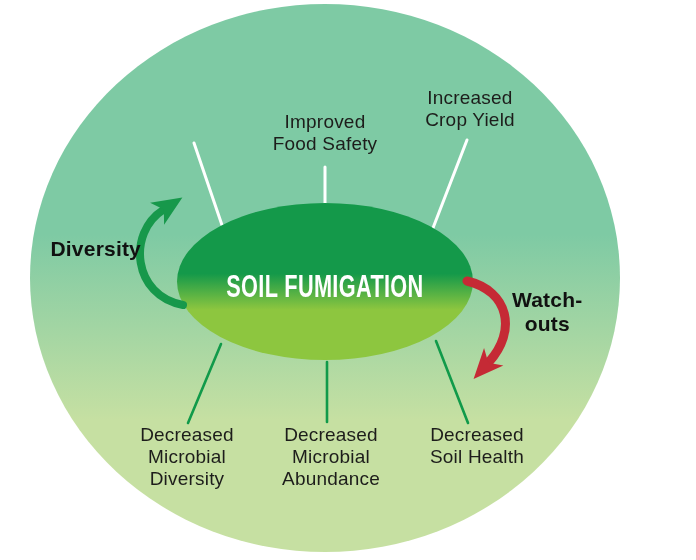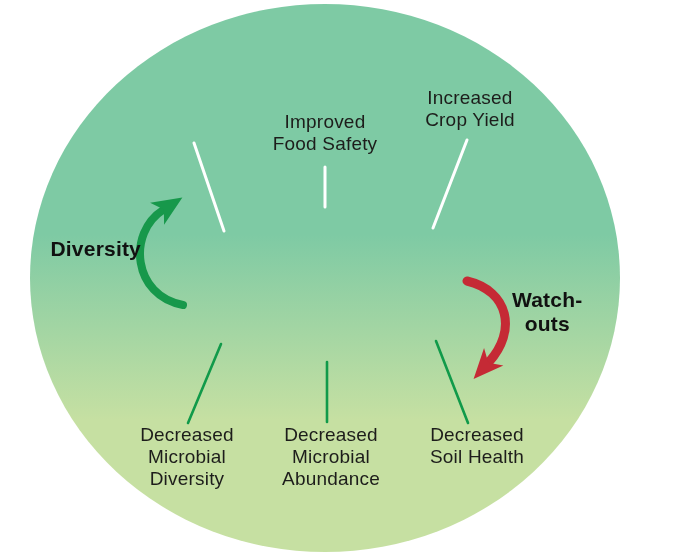--- a/index.html
+++ b/index.html
@@ -58,20 +58,23 @@
 
   <svg class="layer lines-layer" viewBox="0 0 696 560">
     <line x1="194" y1="143" x2="224" y2="231" stroke="#ffffff" stroke-width="3" stroke-linecap="round"></line>
     <line x1="325" y1="167" x2="325" y2="207" stroke="#ffffff" stroke-width="3" stroke-linecap="round"></line>
     <line x1="467" y1="140" x2="433" y2="228" stroke="#ffffff" stroke-width="3" stroke-linecap="round"></line>
     <line x1="221" y1="344" x2="188" y2="423" stroke="#119a4a" stroke-width="2.6" stroke-linecap="round"></line>
     <line x1="327" y1="362" x2="327" y2="422" stroke="#119a4a" stroke-width="2.6" stroke-linecap="round"></line>
     <line x1="436" y1="341" x2="468" y2="423" stroke="#119a4a" stroke-width="2.6" stroke-linecap="round"></line>
   </svg>
 
+  <div class="center-ellipse">
+    <div class="center-title">SOIL FUMIGATION</div>
+  </div>
 
   <svg class="layer arrows-layer" viewBox="0 0 696 560">
     <defs>
       <marker id="greenhead" markerUnits="userSpaceOnUse" markerWidth="40" markerHeight="40" refX="8" refY="16" orient="auto">
         <path d="M1,3 L31,16 L1,29 L9,16 Z" fill="#17984b"></path>
       </marker>
       <marker id="redhead" markerUnits="userSpaceOnUse" markerWidth="40" markerHeight="40" refX="8" refY="16" orient="auto">
         <path d="M1,3 L31,16 L1,29 L9,16 Z" fill="#c52a35"></path>
       </marker>
     </defs>

